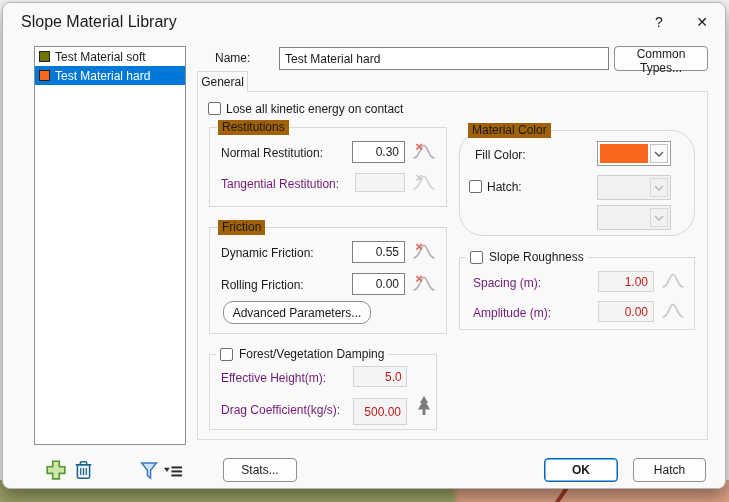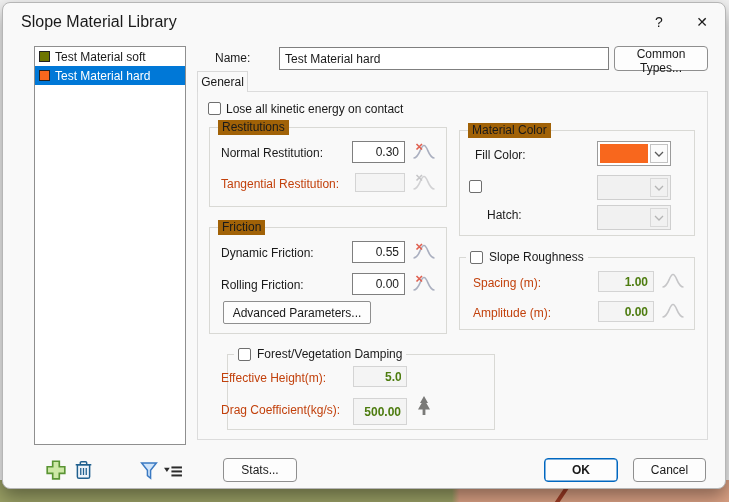--- a/index.html
+++ b/index.html
@@ -15,26 +15,26 @@
 
   .title-text { position:absolute; left:18px; top:10px; font-size:16px; }
   .cap-btn { position:absolute; top:6px; width:30px; height:26px; text-align:center; line-height:26px; font-size:14px; color:#1a1a1a; cursor:default; }
 
   .listbox { position:absolute; left:31px; top:43px; width:152px; height:399px; background:#fff; border:1px solid #8f8f8f; }
   .lrow { display:flex; align-items:center; height:19px; padding-left:4px; gap:5px; }
   .lrow .sw { width:11px; height:11px; border:1px solid #222; flex:0 0 auto; }
   .lrow.sel { color:#fff; }
 
   .lbl { position:absolute; white-space:nowrap; line-height:14px; }
-  .lbl.dis { color:#c2410c; }
+  .lbl.dis { color:#701a75; }
 
   .inp { position:absolute; background:#fff; border:1px solid #7f7f7f; font-family:"Liberation Sans",sans-serif;
          font-size:12px; color:#1a1a1a; padding:0 5px; }
   .inp.num { text-align:right; }
-  .inp.dis { background:#f4f4f4; border:1px solid #d4d4d4; color:#4d7c0f;font-weight:bold; }
+  .inp.dis { background:#f4f4f4; border:1px solid #d4d4d4; color:#b91c1c; }
 
   .btn { position:absolute; background:#fdfdfd; border:1px solid #8f8f8f; border-radius:4px;
          font-family:"Liberation Sans",sans-serif; font-size:12px; color:#1a1a1a; cursor:default; }
   .btn.primary { border:1px solid #0067c0; box-shadow:inset 0 0 0 .5px #0067c0; }
 
   .tab { position:absolute; left:194px; top:68px; width:51px; height:21px; background:#f9f9f9;
          border:1px solid #d9d9d9; border-bottom:none; text-align:center; line-height:20px; z-index:3; }
   .tabpage { position:absolute; left:194px; top:88px; width:511px; height:349px; border:1px solid #dcdcdc; background:#f9f9f9; }
 
   .cb { position:absolute; width:13px; height:13px; background:#fff; border:1px solid #6f6f6f; border-radius:2px; }
@@ -110,50 +110,50 @@
     <svg class="icon" style="left:409px; top:239px;" width="24" height="18" viewBox="0 0 24 18">
       <path d="M1.5 16 C8 16 8 3.5 12 3.5 C16 3.5 16 16 22.5 16" fill="none" stroke="#abb0c0" stroke-width="1.6"></path>
       <path d="M4.5 2 L10 7.5 M10 2 L4.5 7.5" fill="none" stroke="#e06050" stroke-width="1.6"></path>
     </svg>
     <div class="lbl" style="left:218px; top:275px;">Rolling Friction:</div>
     <input class="inp num" style="left: 349px; top: 270px; width: 53px; height: 22px;" value="0.00">
     <svg class="icon" style="left:409px; top:271px;" width="24" height="18" viewBox="0 0 24 18">
       <path d="M1.5 16 C8 16 8 3.5 12 3.5 C16 3.5 16 16 22.5 16" fill="none" stroke="#abb0c0" stroke-width="1.6"></path>
       <path d="M4.5 2 L10 7.5 M10 2 L4.5 7.5" fill="none" stroke="#e06050" stroke-width="1.6"></path>
     </svg>
-    <button class="btn" style="left:220px; top:298px; width:148px; height:23px; border-radius:2px;">Advanced Parameters...</button>
-
-    <div class="grp" style="left:224px; top:351px; width:268px; height:76px;">
+    <button class="btn" style="left:220px; top:298px; width:148px; height:23px; border-radius:10px;">Advanced Parameters...</button>
+
+    <div class="grp" style="left:206px; top:351px; width:228px; height:76px;">
       <div class="grp-title-cb">
         <span class="cb"></span>
         <span>Forest/Vegetation Damping</span>
       </div>
     </div>
     <div class="lbl dis" style="left:218px; top:368px;">Effective Height(m):</div>
     <input class="inp num dis" style="left: 350px; top: 363px; width: 54px; height: 21px; padding-left: 31px;" value="5.00">
     <div class="lbl dis" style="left:218px; top:400px;">Drag Coefficient(kg/s):</div>
     <input class="inp num dis" style="left: 350px; top: 395px; width: 54px; height: 27px;" value="500.00">
     <svg class="icon" style="left:413px; top:392px;" width="16" height="21" viewBox="0 0 16 21">
       <path d="M8 1 L12 8 L10.3 8 L14 14.5 L9.4 14.5 L9.4 20 L6.6 20 L6.6 14.5 L2 14.5 L5.7 8 L4 8 Z" fill="#7a7a78"></path>
     </svg>
 
-    <div class="grp" style="left:456px; top:127px; width:236px; height:106px;">
+    <div class="grp" style="left:456px; top:127px; width:236px; height:106px;border-radius:24px;">
       <span class="grp-title">Material Color</span>
     </div>
     <div class="lbl" style="left:472px; top:145px;">Fill Color:</div>
     <div class="combo" style="left:594px; top:138px;">
       <span class="swatch" style="background: rgb(248, 103, 29);"></span>
       <span class="dd">
         <svg width="10" height="6" viewBox="0 0 10 6">
             <path d="M1 1 L5 5 L9 1" fill="none" stroke="#5a5a5a" stroke-width="1.3"></path>
           </svg>
       </span>
     </div>
     <span class="cb" style="left:466px; top:177px;"></span>
-    <div class="lbl" style="left:484px; top:177px;margin-top:28px;">Hatch:</div>
+    <div class="lbl" style="left:484px; top:177px;">Hatch:</div>
     <div class="combo dis" style="left:594px; top:172px;">
       <span class="swatch"></span>
       <span class="dd">
         <svg width="10" height="6" viewBox="0 0 10 6">
             <path d="M1 1 L5 5 L9 1" fill="none" stroke="#b5b5b5" stroke-width="1.3"></path>
           </svg>
       </span>
     </div>
     <div class="combo dis" style="left:594px; top:202px;">
       <span class="swatch"></span>
@@ -195,15 +195,15 @@
     </svg>
     <svg class="icon" style="left:160px; top:462px;" width="20" height="13" viewBox="0 0 19 12">
       <path d="M1 2.5 H6.4 L3.7 6.5 Z" fill="#2b2b2b"></path>
       <rect x="8" y="1.2" width="10" height="1.9" fill="#2b2b2b"></rect>
       <rect x="8" y="5" width="10" height="1.9" fill="#2b2b2b"></rect>
       <rect x="8" y="8.8" width="10" height="1.9" fill="#2b2b2b"></rect>
     </svg>
     <button class="btn" style="left:188px; top:455px; width:74px; height:24px;margin-left:32px;">Stats...</button>
 
     <button class="btn primary" style="left:541px; top:455px; width:74px; height:24px;font-weight:bold;">OK</button>
-    <button class="btn" style="left:630px; top:455px; width:73px; height:24px;">Cancel</button>
+    <button class="btn" style="left:630px; top:455px; width:73px; height:24px;">Hatch</button>
   </div>
 </div>
 
 </body></html>

